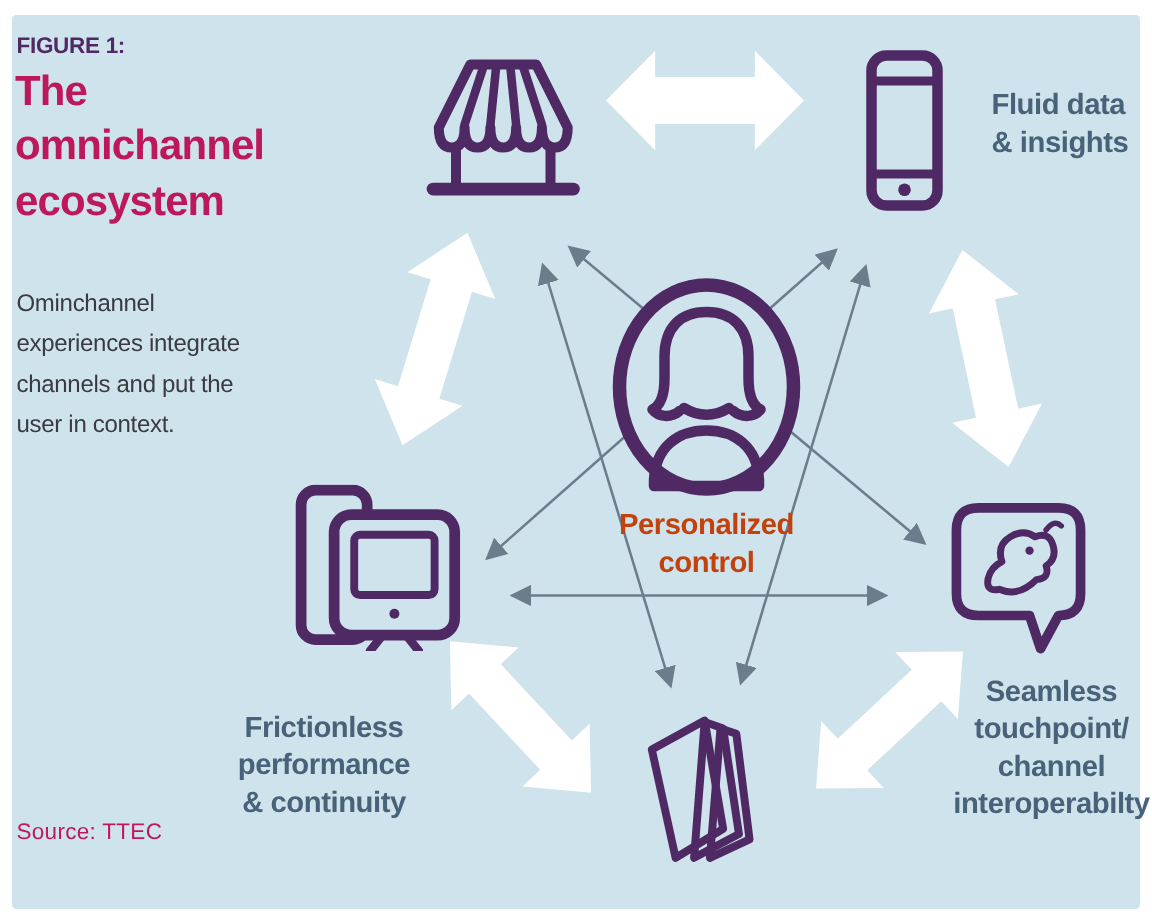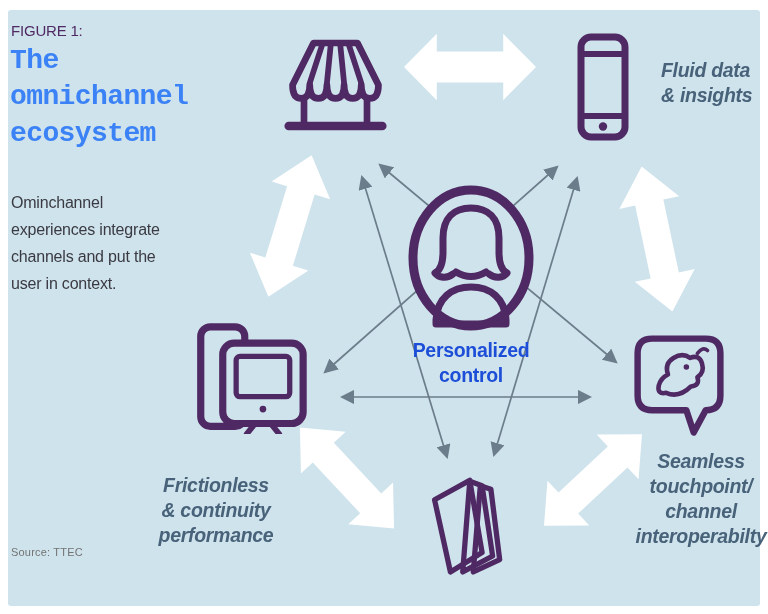--- a/index.html
+++ b/index.html
@@ -8,42 +8,42 @@
     font-family:"Liberation Sans", sans-serif;
   }
   #panel{
     position:absolute;left:8px;top:10px;width:752px;height:596px;
     background:#cfe3ec;border-radius:3px;
   }
   .abs{position:absolute;}
   
   .figure-label{
     position:absolute;left:11px;top:22px;
-    font-size:15px;font-weight:normal;color:#4f2963;letter-spacing:-0.2px;
+    font-size:15px;font-weight:bold;color:#4f2963;letter-spacing:-0.2px;
   }
   .figure-title{
     position:absolute;left:10px;top:43px;width:210px;
-    font-size:28px;font-weight:bold;color:#3b82f6;line-height:1.3;letter-spacing:-0.6px;font-family:Liberation Mono, monospace;
+    font-size:28px;font-weight:bold;color:#be185d;line-height:1.3;letter-spacing:-0.6px;
   }
   .figure-desc{
     position:absolute;left:11px;top:190px;width:160px;
     font-size:16px;color:#3a3a42;line-height:1.68;letter-spacing:-0.2px;
   }
   .source{
     position:absolute;left:11px;top:546px;
-    font-size:11px;color:#737373;letter-spacing:0.2px;
+    font-size:15px;color:#be185d;letter-spacing:0.2px;
   }
   .node-label{
     position:absolute;font-size:19.5px;font-weight:bold;color:#48627a;
-    line-height:1.28;letter-spacing:-0.3px;text-align:center;font-style:italic;
+    line-height:1.28;letter-spacing:-0.3px;text-align:center;
   }
   .node-label.left-align{text-align:left;}
   .center-label{
     position:absolute;left:396px;top:338px;width:150px;text-align:center;
-    font-size:19.5px;font-weight:bold;color:#1d4ed8;line-height:1.3;letter-spacing:-0.3px;
+    font-size:19.5px;font-weight:bold;color:#c2410c;line-height:1.3;letter-spacing:-0.3px;
   }
   
   .warrow{position:absolute;}
   .warrow svg{display:block;}
   #graylines{position:absolute;left:0;top:0;}
 </style>
 </head>
 <body>
 
 <div id="canvas">
@@ -153,22 +153,22 @@
     <div>control</div>
   </div>
 
   <div class="node-label left-align" style="left:661px;top:58px;width:100px;">
     <div>Fluid data</div>
     <div>&amp; insights</div>
   </div>
 
   <div class="node-label" style="left:130px;top:473px;width:172px;">
     <div>Frictionless</div>
+    <div>performance</div>
     <div>&amp; continuity</div>
-    <div>performance</div>
   </div>
 
   <div class="node-label" style="left:620px;top:449px;width:162px;">
     <div>Seamless</div>
     <div>touchpoint/</div>
     <div>channel</div>
     <div>interoperabilty</div>
   </div>
 </div>
 

